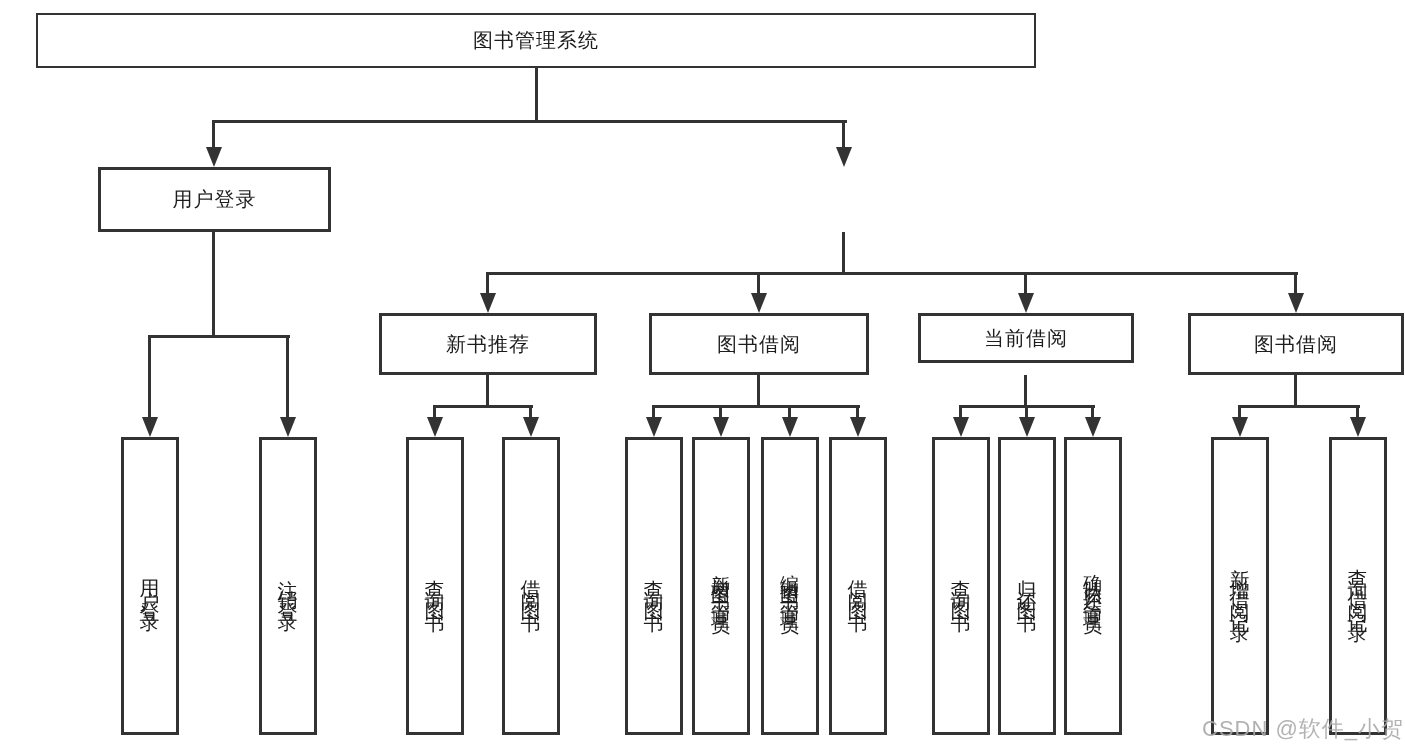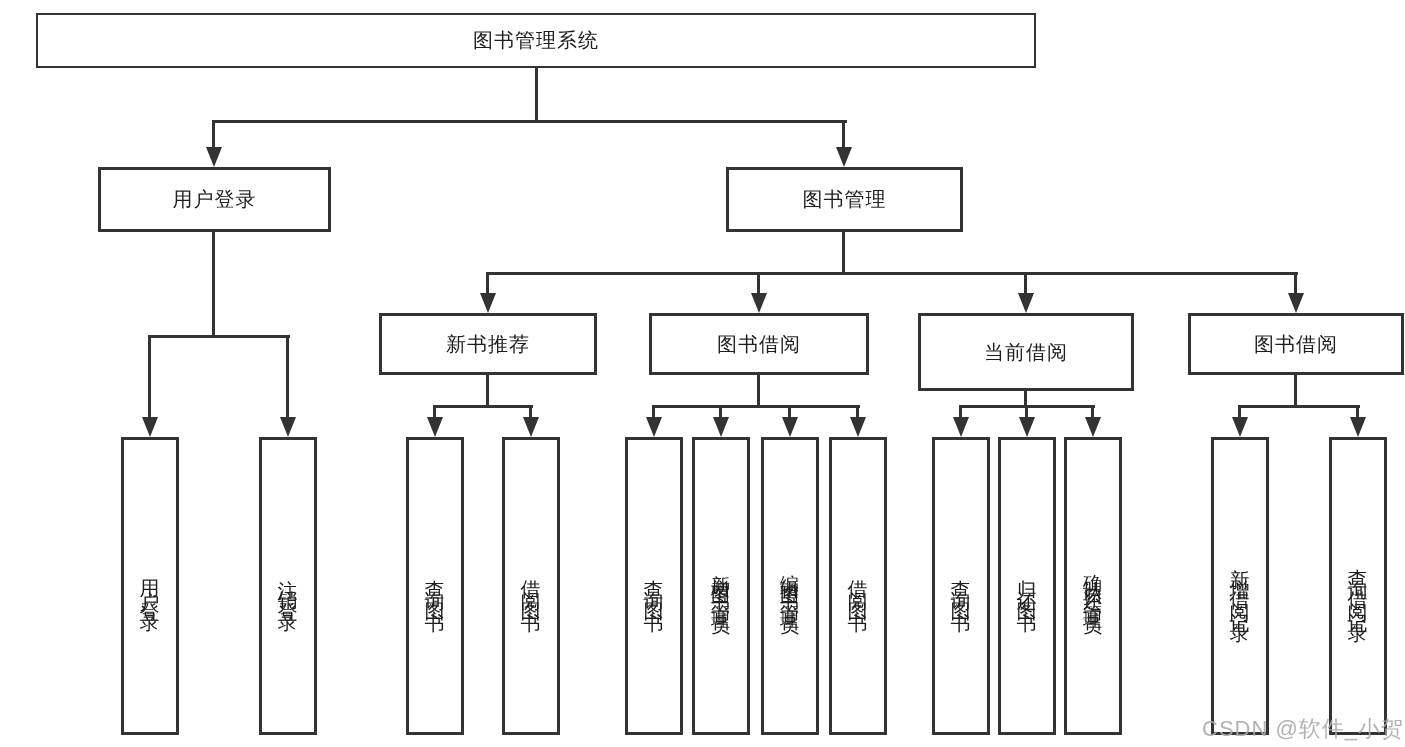--- a/index.html
+++ b/index.html
@@ -70,21 +70,20 @@
   <div class="box root" style="left:20px; top:13px; width:1000px; height:55px;">图书管理系统</div>
 
   <i class="vl" style="left:519px; top:68px; height:54px;"></i>
   <i class="hl" style="left:196px; top:120px; width:635px;"></i>
   <i class="vl" style="left:196px; top:120px; height:29px;"></i>
   <i class="ar" style="left:190px; top:147px;"></i>
   <i class="vl" style="left:826px; top:120px; height:29px;"></i>
   <i class="ar" style="left:820px; top:147px;"></i>
 
   <div class="box" style="left:82px; top:167px; width:233px; height:65px;">用户登录</div>
-  <div class="box" style="left:710px; top:167px; width:237px; height:65px;">图书管理</div>
 
   <i class="vl" style="left:196px; top:232px; height:105px;"></i>
   <i class="hl" style="left:132px; top:335px; width:142px;"></i>
   <i class="vl" style="left:132px; top:335px; height:84px;"></i>
   <i class="ar" style="left:126px; top:417px;"></i>
   <i class="vl" style="left:270px; top:335px; height:84px;"></i>
   <i class="ar" style="left:264px; top:417px;"></i>
 
   <i class="vl" style="left:826px; top:232px; height:42px;"></i>
   <i class="hl" style="left:470px; top:272px; width:812px;"></i>
@@ -92,21 +91,21 @@
   <i class="ar" style="left:464px; top:293px;"></i>
   <i class="vl" style="left:741px; top:272px; height:23px;"></i>
   <i class="ar" style="left:735px; top:293px;"></i>
   <i class="vl" style="left:1008px; top:272px; height:23px;"></i>
   <i class="ar" style="left:1002px; top:293px;"></i>
   <i class="vl" style="left:1278px; top:272px; height:23px;"></i>
   <i class="ar" style="left:1272px; top:293px;"></i>
 
   <div class="box" style="left:363px; top:313px; width:218px; height:62px;">新书推荐</div>
   <div class="box" style="left:633px; top:313px; width:220px; height:62px;">图书借阅</div>
-  <div class="box" style="left:902px; top:313px; width:216px; height:78px;">当前借阅</div>
+  <div class="box" style="left:902px; top:313px; width:216px; height:50px;">当前借阅</div>
   <div class="box" style="left:1172px; top:313px; width:216px; height:62px;">图书借阅</div>
 
   <i class="vl" style="left:470px; top:375px; height:32px;"></i>
   <i class="hl" style="left:417px; top:405px; width:100px;"></i>
   <i class="vl" style="left:417px; top:405px; height:14px;"></i>
   <i class="ar" style="left:411px; top:417px;"></i>
   <i class="vl" style="left:513px; top:405px; height:14px;"></i>
   <i class="ar" style="left:507px; top:417px;"></i>
 
   <i class="vl" style="left:741px; top:375px; height:32px;"></i>

